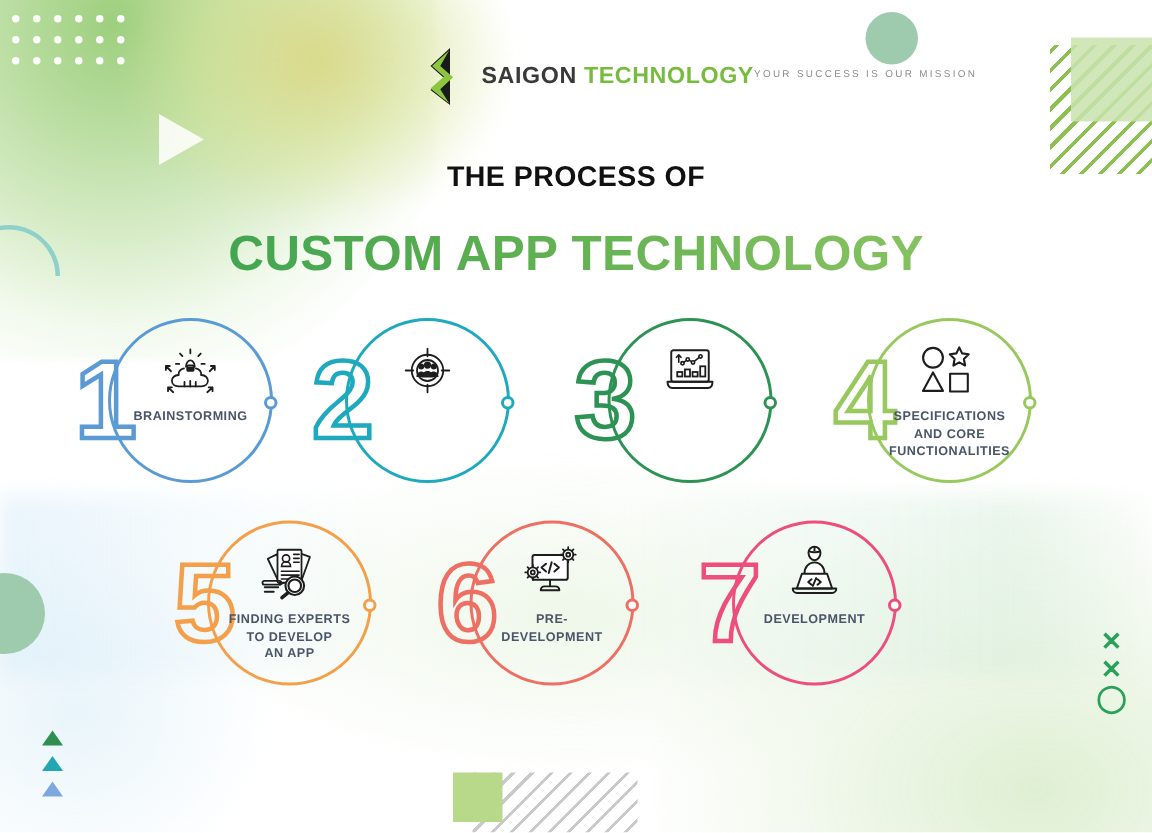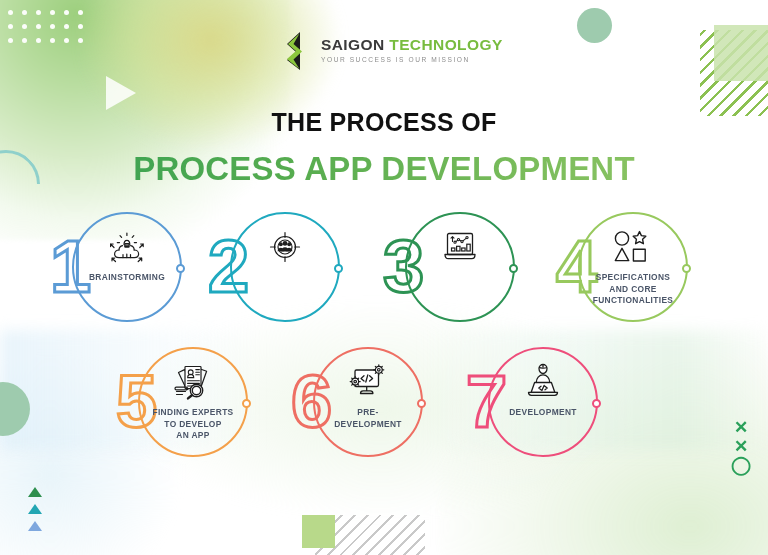--- a/index.html
+++ b/index.html
@@ -79,28 +79,28 @@
 
   .tris-bl{position:absolute;left:28px;top:487px;width:16px;}
   .tris-bl i{display:block;width:0;height:0;margin-bottom:7px;
     border-left:7px solid transparent;border-right:7px solid transparent;border-bottom:10px solid #2e8f4e;}
   .tris-bl i.t2{border-bottom-color:#22a6b3;}
   .tris-bl i.t3{border-bottom-color:#7ea7de;}
 
   
   .logo{position:absolute;left:284px;top:30px;width:210px;height:42px;display:flex;align-items:center;gap:7px;}
   .logo-mark{width:30px;height:40px;flex:0 0 30px;}
-  .logo-text{display:flex;flex-direction:column;justify-content:center;}
+  .logo-text{display:flex;flex-direction:row;justify-content:center;}
   .logo-line1{font-size:15.5px;font-weight:700;letter-spacing:.4px;line-height:16px;white-space:nowrap;}
   .logo-line1 .l-saigon{color:#3a3a3a;}
   .logo-line1 .l-tech{color:#78bc3f;}
   .logo-tag{font-size:6.6px;letter-spacing:1.55px;color:#8d8d8d;line-height:11px;white-space:nowrap;margin-top:1px;}
 
   .title1{position:absolute;left:0;top:108px;width:768px;text-align:center;
-    font-size:25px;font-weight:700;letter-spacing:.3px;color:#111;
+    font-size:19px;font-weight:700;letter-spacing:.3px;color:#111;
     font-family:"Liberation Sans",sans-serif;font-stretch:condensed;}
   .title2{position:absolute;left:0;top:150px;width:768px;text-align:center;
     font-size:33px;font-weight:700;letter-spacing:.2px;
     background:linear-gradient(90deg,#2f9e54 0%,#56ac4f 38%,#7cbd5c 70%,#97c96a 100%);
     -webkit-background-clip:text;background-clip:text;color:transparent;}
 
   
   .step{position:absolute;width:132px;height:132px;}
   .step .ring{position:absolute;left:22px;top:0;width:110px;height:110px;border-radius:50%;
       border:2px solid #999;background:transparent;box-sizing:border-box;}
@@ -181,21 +181,21 @@
       <path d="M14 4 L4 13 L12 20 L3 28 L13 36 L6 28 L15 20 L6 13 Z" fill="#8cc63e"></path>
       <path d="M15.5 2.5 L4.5 13 L13 20.5 L4 28.5 L15.5 38 L9.5 28.5 L18 20.5 L9.5 13 Z" fill="#8cc63e"></path>
     </svg>
     <div class="logo-text">
       <div class="logo-line1"><span class="l-saigon">SAIGON</span> <span class="l-tech">TECHNOLOGY</span></div>
       <div class="logo-tag">YOUR SUCCESS IS OUR MISSION</div>
     </div>
   </div>
 
   <div class="title1">THE PROCESS OF</div>
-  <div class="title2">PROCESS APP DEVELOPMENT</div>
+  <div class="title2">CUSTOM APP TECHNOLOGY</div>
 
   <div id="stepsLayer">
       <div class="step" style="left: 50px; top: 212px;">
         <div class="ring" style="border-color: rgb(91, 155, 213);">
           <div class="dot" style="border-color: rgb(91, 155, 213);"></div>
         </div>
         <div class="num" style="-webkit-text-stroke: 3px rgb(91, 155, 213);">1</div>
         <div class="icon">
           <svg width="40" height="38" viewBox="0 0 40 38">
             <g fill="none" stroke="#1d1d1d" stroke-width="1.2" stroke-linecap="round" stroke-linejoin="round">

